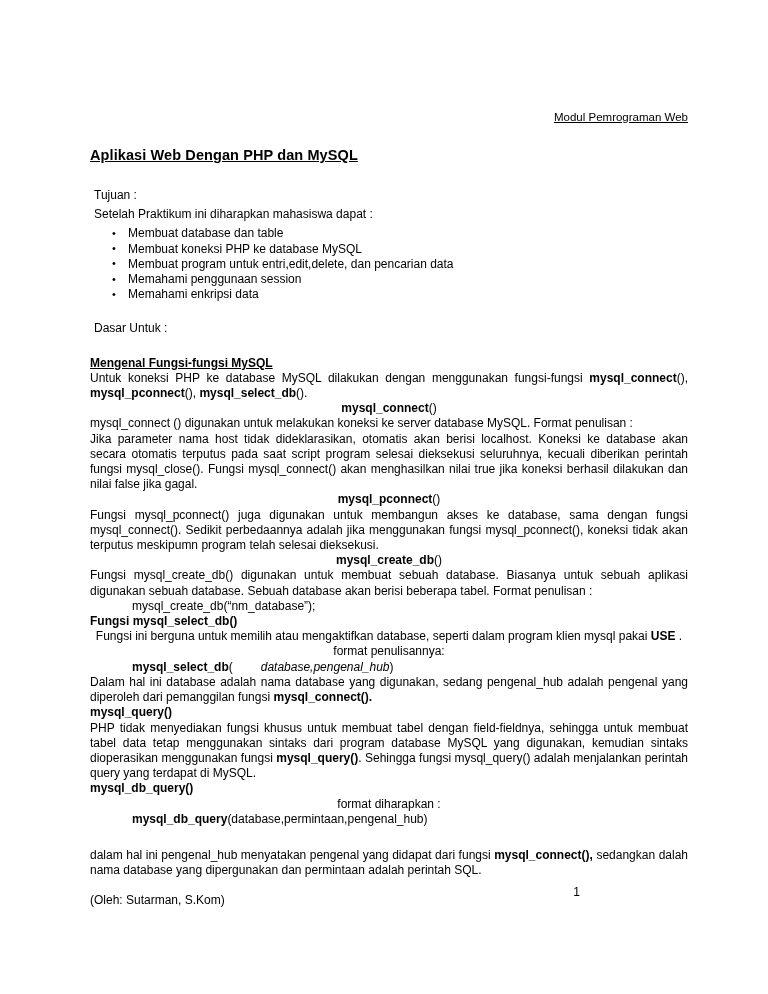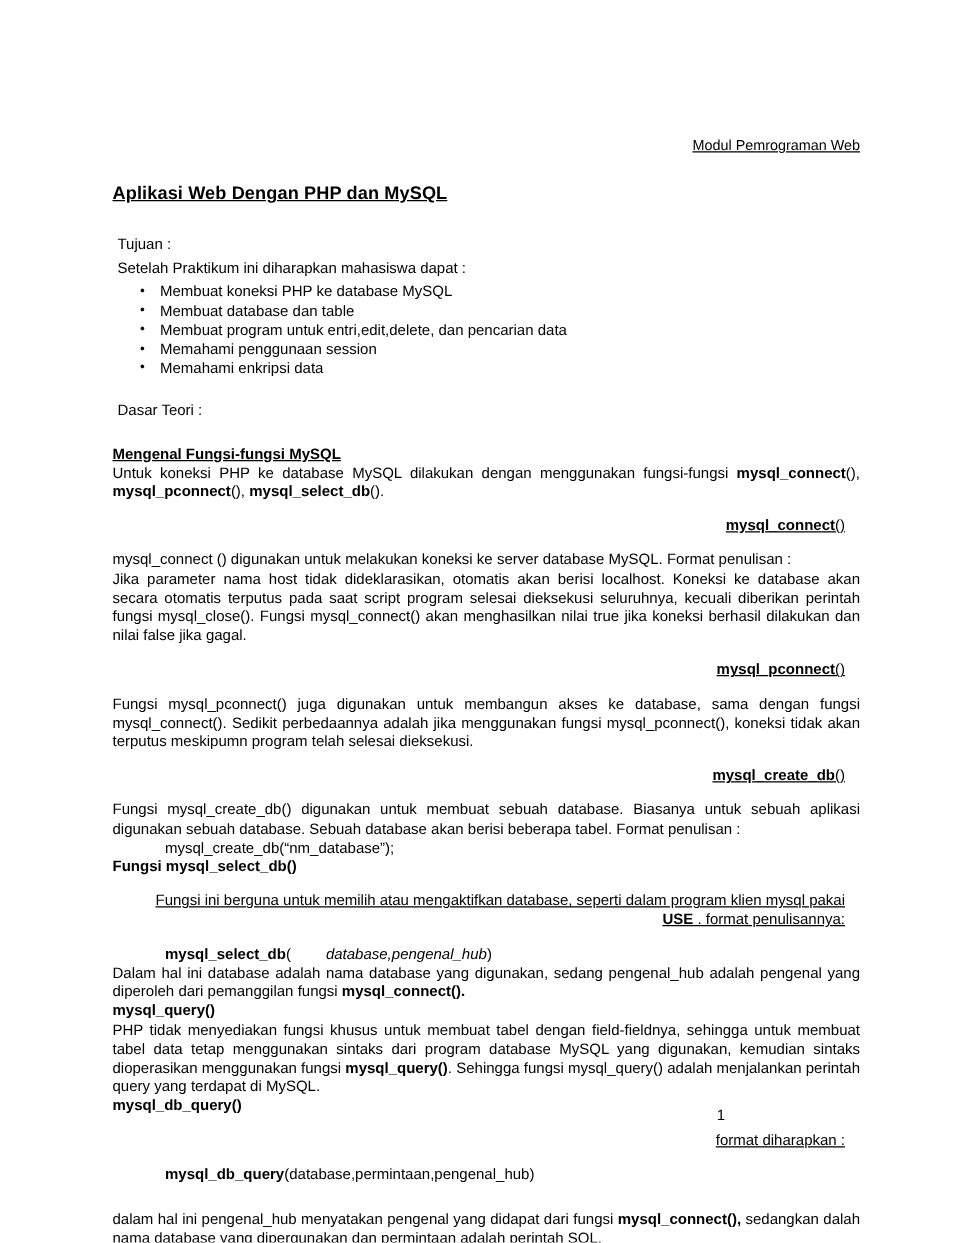--- a/index.html
+++ b/index.html
@@ -81,23 +81,22 @@
   p.just {
     font-size: 12px;
     line-height: 15.2px;
     margin: 0;
     text-align: justify;
     text-justify: inter-word;
   }
   p.left {
     font-size: 12px;
     line-height: 15.2px;
-    margin: 12px;
-    text-align: right;
-    text-decoration: underline;
+    margin: 0;
+    text-align: center;
   }
   .code {
     font-size: 12px;
     line-height: 15.2px;
     margin: 0;
     padding-left: 42px;
   }
   b, .b { font-weight: bold; }
   i, .i { font-style: italic; margin-left: 28px; }
 
@@ -126,30 +125,30 @@
   <div class="header-line">
     <span>Modul Pemrograman Web</span>
   </div>
 
   <h1 class="doc-title">Aplikasi Web Dengan PHP dan MySQL</h1>
 
   <div class="tujuan">
     <p class="blk">Tujuan :</p>
     <p class="blk">Setelah Praktikum ini diharapkan mahasiswa dapat :</p>
     <ul class="bullets">
+      <li>Membuat database dan table</li>
       <li>Membuat koneksi PHP ke database MySQL</li>
-      <li>Membuat database dan table</li>
       <li>Membuat program untuk entri,edit,delete, dan pencarian data</li>
       <li>Memahami penggunaan session</li>
       <li>Memahami enkripsi data</li>
     </ul>
   </div>
 
   <div class="gap-md"></div>
-  <p class="blk">Dasar Teori :</p>
+  <p class="blk">Dasar Untuk :</p>
   <div class="gap-md"></div>
 
   <p class="sec-head underline">Mengenal Fungsi-fungsi MySQL</p>
 
   <p class="just"><span>Untuk koneksi PHP ke database MySQL dilakukan dengan menggunakan fungsi-fungsi </span><b>mysql_connect</b><span>(), </span><b>mysql_pconnect</b><span>(), </span><b>mysql_select_db</b><span>().</span></p>
 
   <p class="left"><b>mysql_connect</b><span>()</span></p>
 
   <p class="just">mysql_connect () digunakan untuk melakukan koneksi ke server database MySQL. Format penulisan  :</p>
   <p class="just">Jika parameter nama host tidak dideklarasikan, otomatis akan berisi localhost. Koneksi ke database akan secara otomatis terputus pada saat script program selesai dieksekusi seluruhnya, kecuali diberikan perintah fungsi mysql_close(). Fungsi mysql_connect() akan menghasilkan nilai true jika koneksi berhasil dilakukan dan nilai false jika gagal.</p>

